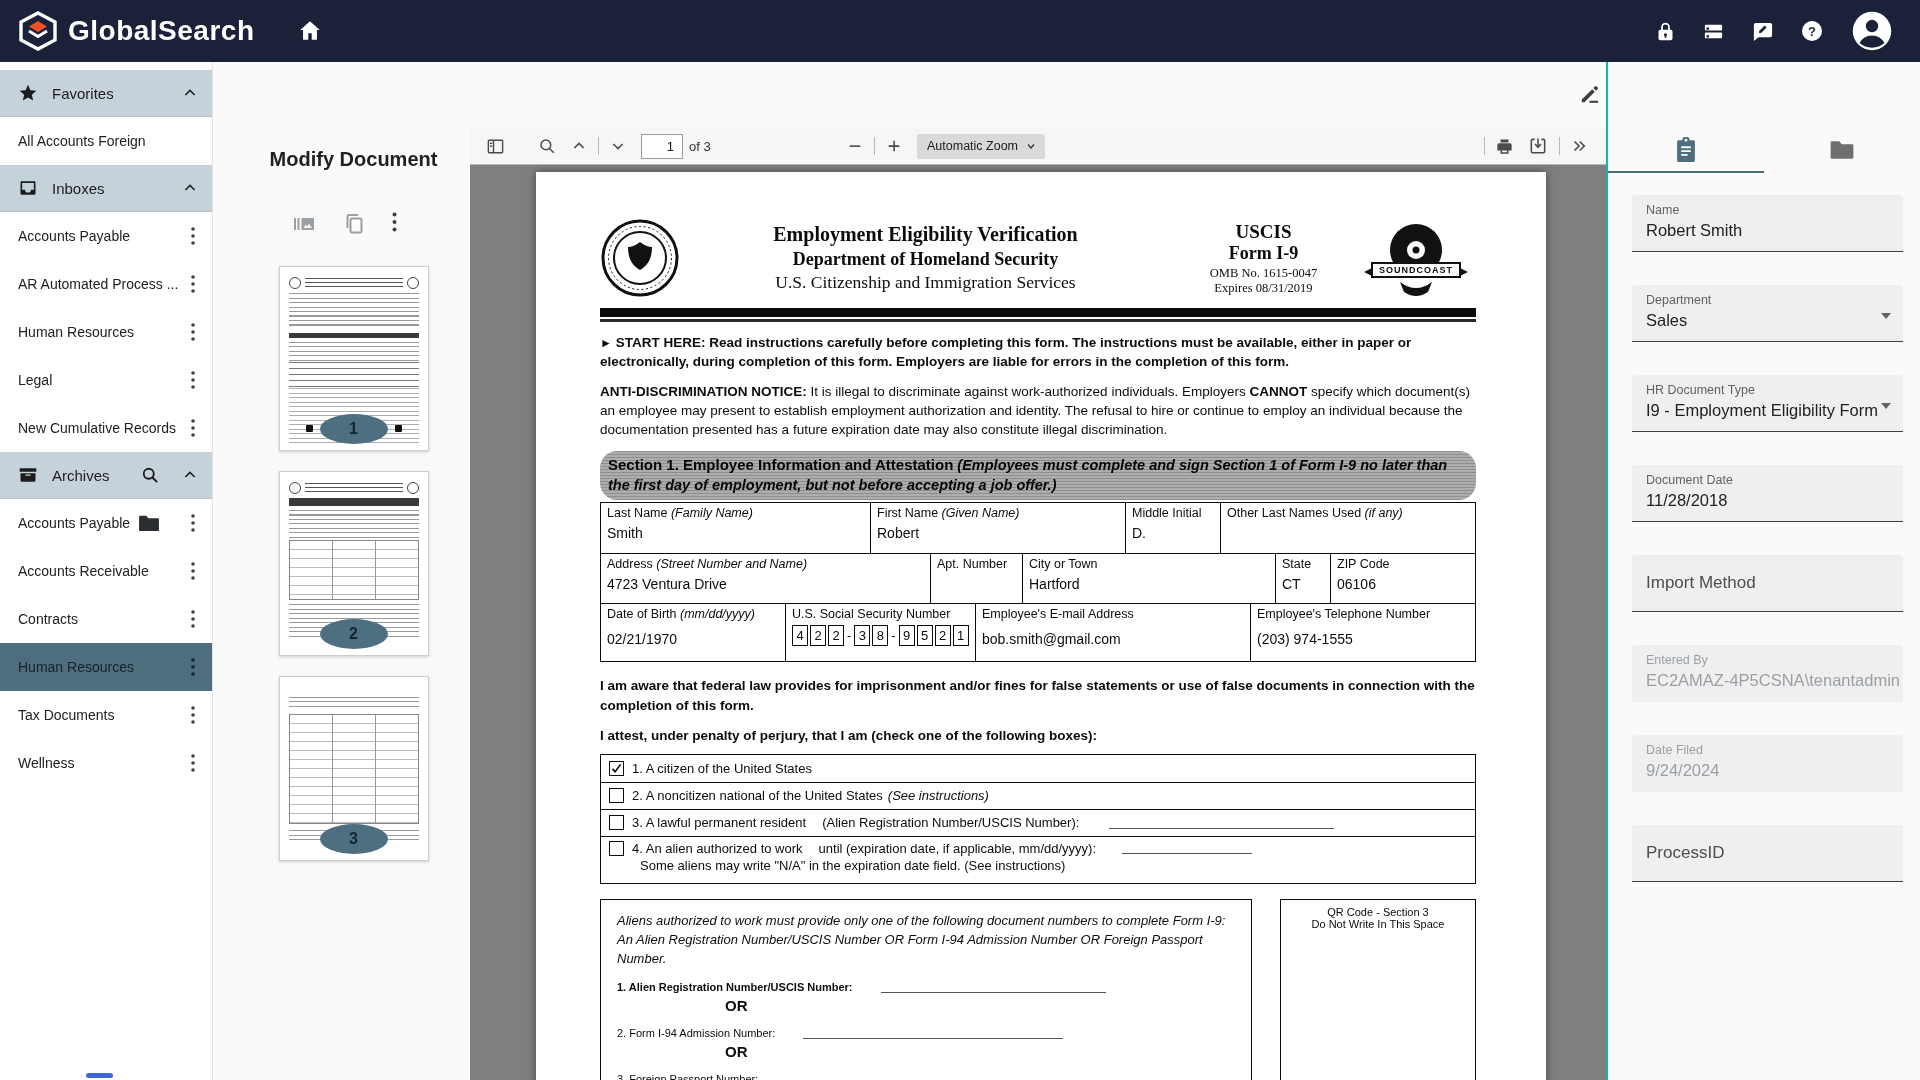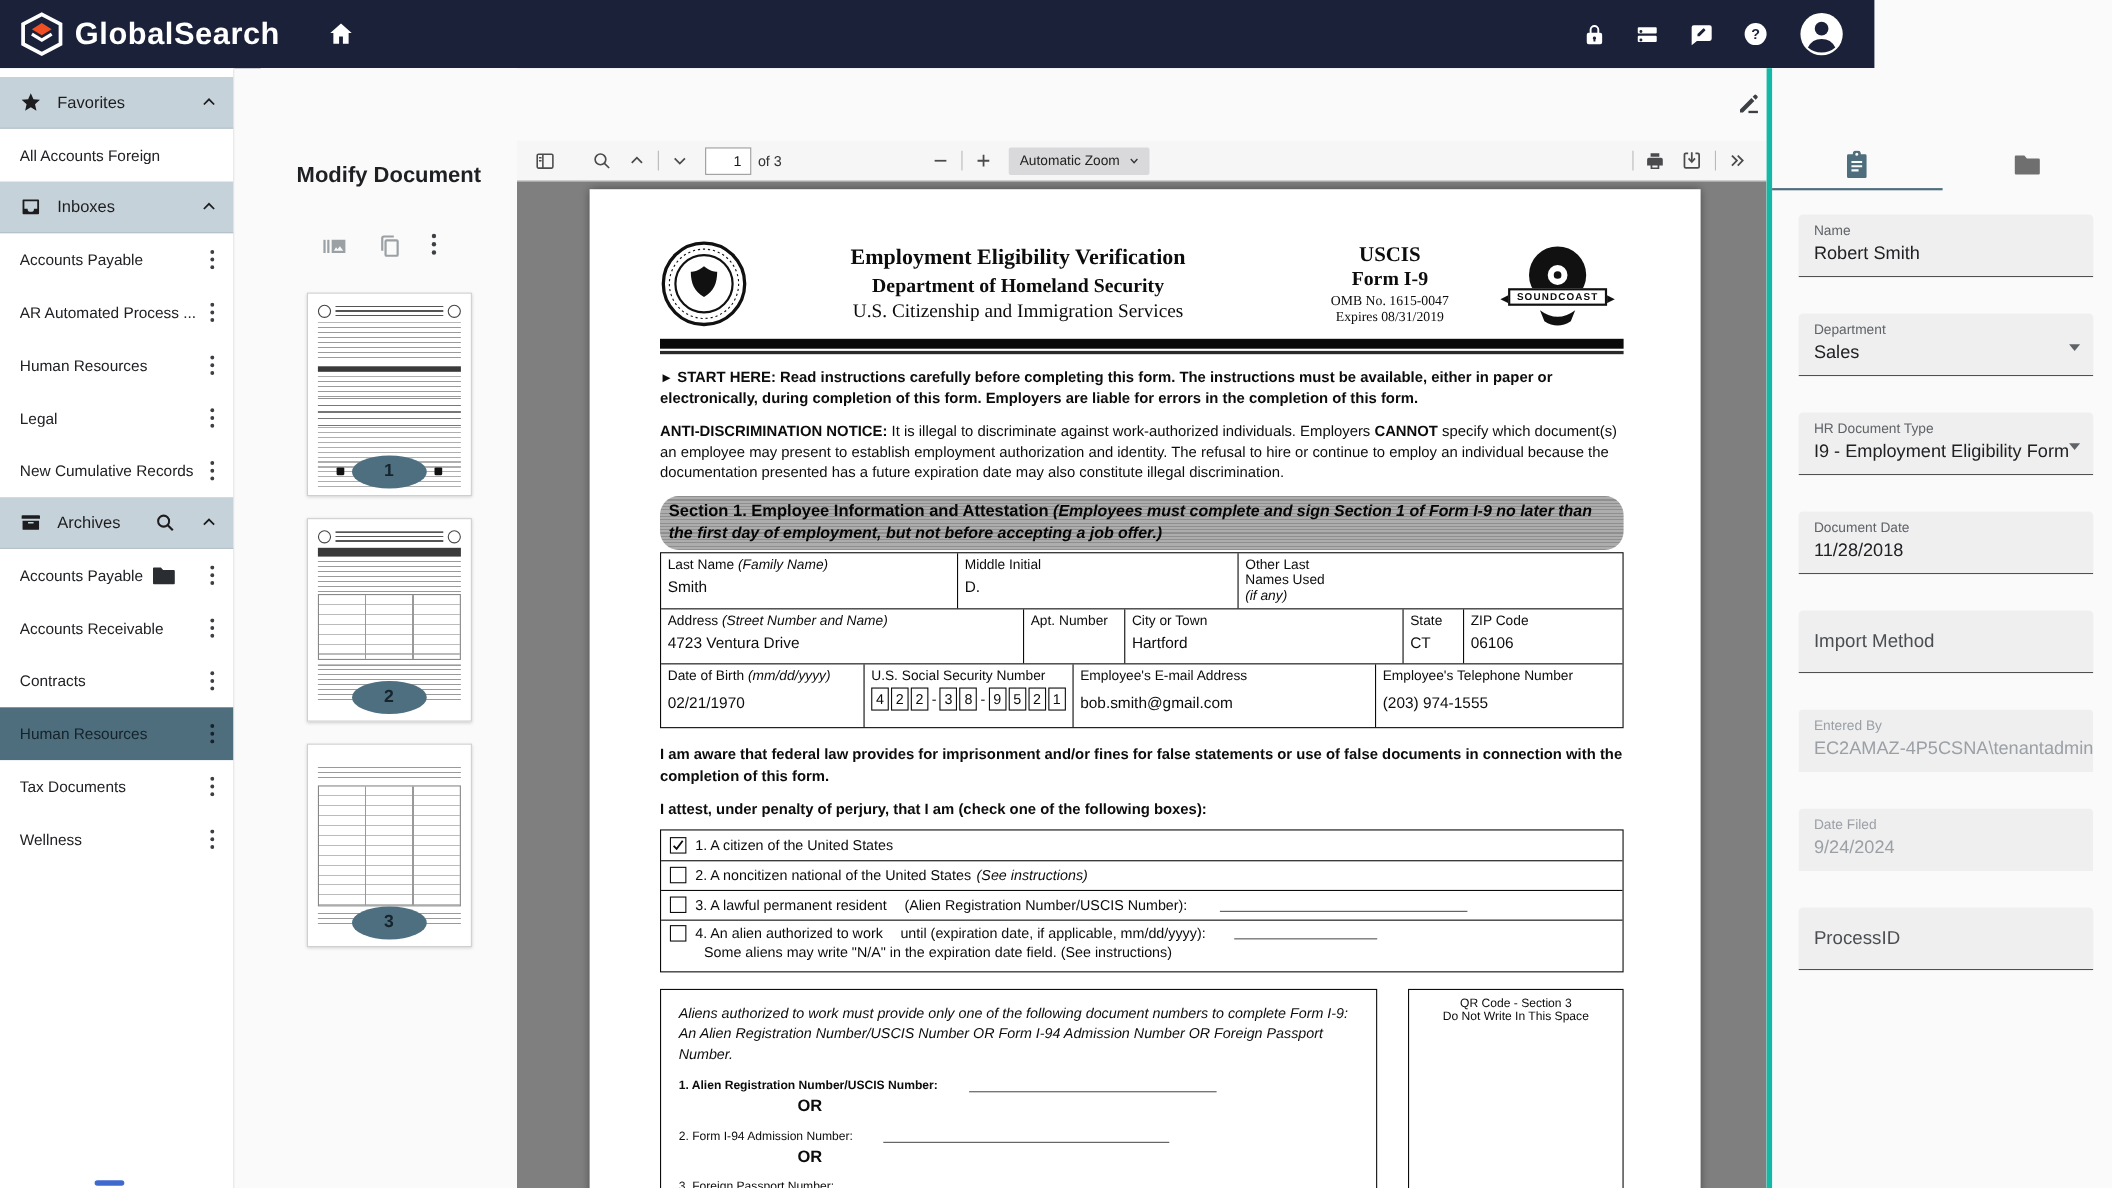--- a/index.html
+++ b/index.html
@@ -1,20 +1,20 @@
 <!DOCTYPE html>
 <html><head>
 <meta charset="utf-8">
 <style>
   * { box-sizing: border-box; margin: 0; padding: 0; }
   html,body { width:1920px; height:1080px; overflow:hidden; background:#fafafa;
               font-family:"Liberation Sans", sans-serif; }
 
   
-  .topbar { position:absolute; left:0; top:0; width:1704px; height:62px; background:#1a2139;
+  .topbar { position:absolute; left:0; top:0; width:1920px; height:62px; background:#1a2139;
             display:flex; align-items:center; }
   .brand { display:flex; align-items:center; gap:10px; margin-left:18px; }
   .brand-text { color:#fff; font-size:28px; font-weight:700; letter-spacing:.5px; }
   .home-btn { margin-left:42px; color:#fff; cursor:pointer; display:flex; }
   .topbar-right { position:absolute; right:26px; top:0; height:62px; display:flex; align-items:center; gap:26px; }
   .tb-ic { color:#fff; display:flex; cursor:pointer; }
 
   
   .sidebar { position:absolute; left:0; top:62px; width:213px; bottom:0; background:#fff;
              border-right:1px solid #e4e4e4; }
@@ -136,21 +136,21 @@
   .aliens-wrap { margin-top:15px; display:flex; }
   .aliens-box { width:652px; border:1px solid #0c0c0c; padding:12px 16px; }
   .al-i { font-style:italic; font-size:13px; line-height:1.45; }
   .al-item { font-size:11px; margin-top:13px; display:flex; align-items:flex-start; }
   .al-or { font-size:15px; font-weight:700; margin:4px 0 0 108px; }
   .qr-box { width:196px; margin-left:28px; border:1px solid #0c0c0c; padding:6px; text-align:center; }
   .qr-t { font-size:11px; }
 
   
   .right-panel { position:absolute; left:1606px; top:62px; right:0; bottom:0; background:#fafafa;
-                 border-left:5px solid #14b8a6; }
+                 border-left:2px solid #14b8a6; }
   .rp-tabs { position:absolute; top:66px; left:0; width:100%; height:45px; display:flex; }
   .rp-tab { flex:1; display:flex; align-items:center; justify-content:center; cursor:pointer;
             border-bottom:2px solid transparent; }
   .rp-tab.active { border-bottom:2px solid #4e6d7d; }
   .rp-tab .t-ic { color:#6f6f6f; }
   .rp-tab.active .t-ic { color:#4e6d7d; }
   .rp-fields { position:absolute; top:133px; left:24px; right:17px; }
   .field-card { position:relative; height:57px; margin-bottom:33px; background:#efefef;
                 border-radius:4px 4px 0 0; border-bottom:1px solid #3f3f3f; padding:8px 30px 0 14px;
                 cursor:text; }
@@ -617,20 +617,24 @@
           <i>(Employees must complete and sign Section 1 of Form I-9 no later than the first day of employment, but not before accepting a job offer.)</i>
         </div>
 
         <div class="info-table">
           <div class="it-row row1">
             <div class="cell">
                 <div class="cl"><span>Last Name</span> <i>(Family Name)</i></div>
                 <div class="cv">Smith</div>
               </div>
             <div class="cell">
+                <div class="cl"><span>First Name</span> <i>(Given Name)</i></div>
+                <div class="cv">Robert</div>
+              </div>
+            <div class="cell">
                 <div class="cl">Middle Initial</div>
                 <div class="cv">D.</div>
               </div>
             <div class="cell">
                 <div class="cl"><span>Other Last Names Used</span> <i>(if any)</i></div>
               </div>
           </div>
           <div class="it-row row2">
             <div class="cell">
                 <div class="cl"><span>Address</span> <i>(Street Number and Name)</i></div>

